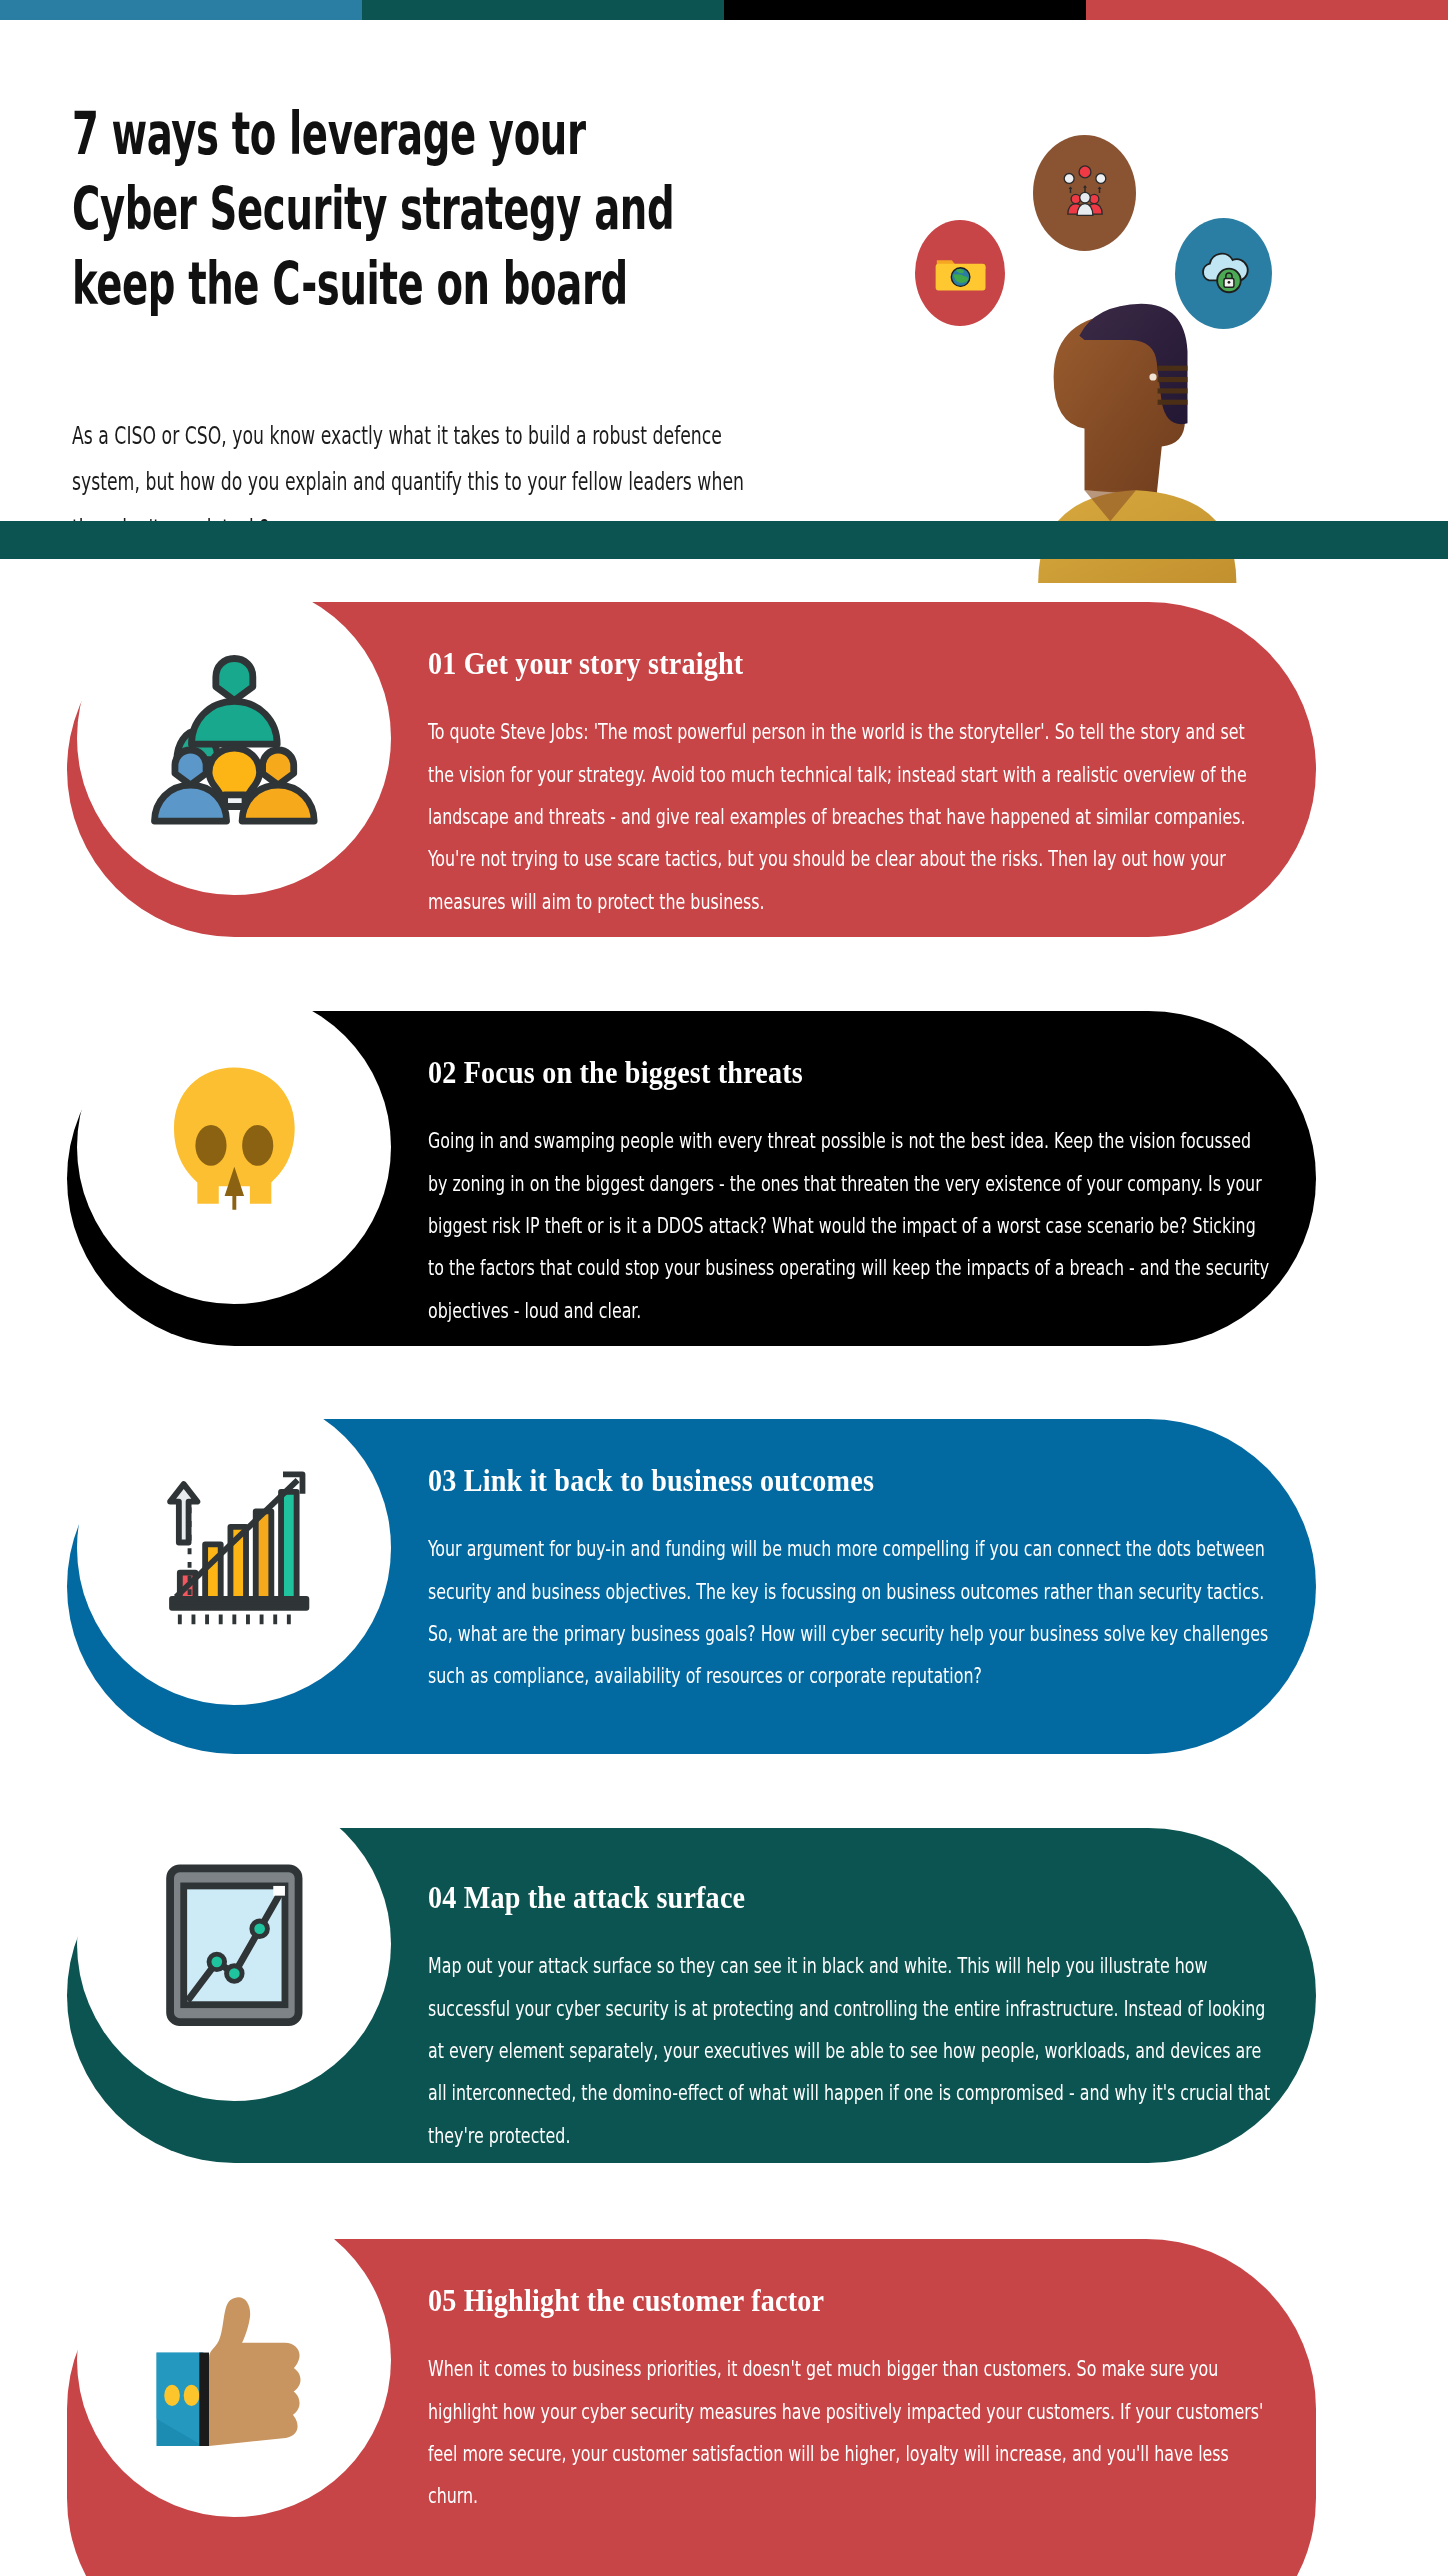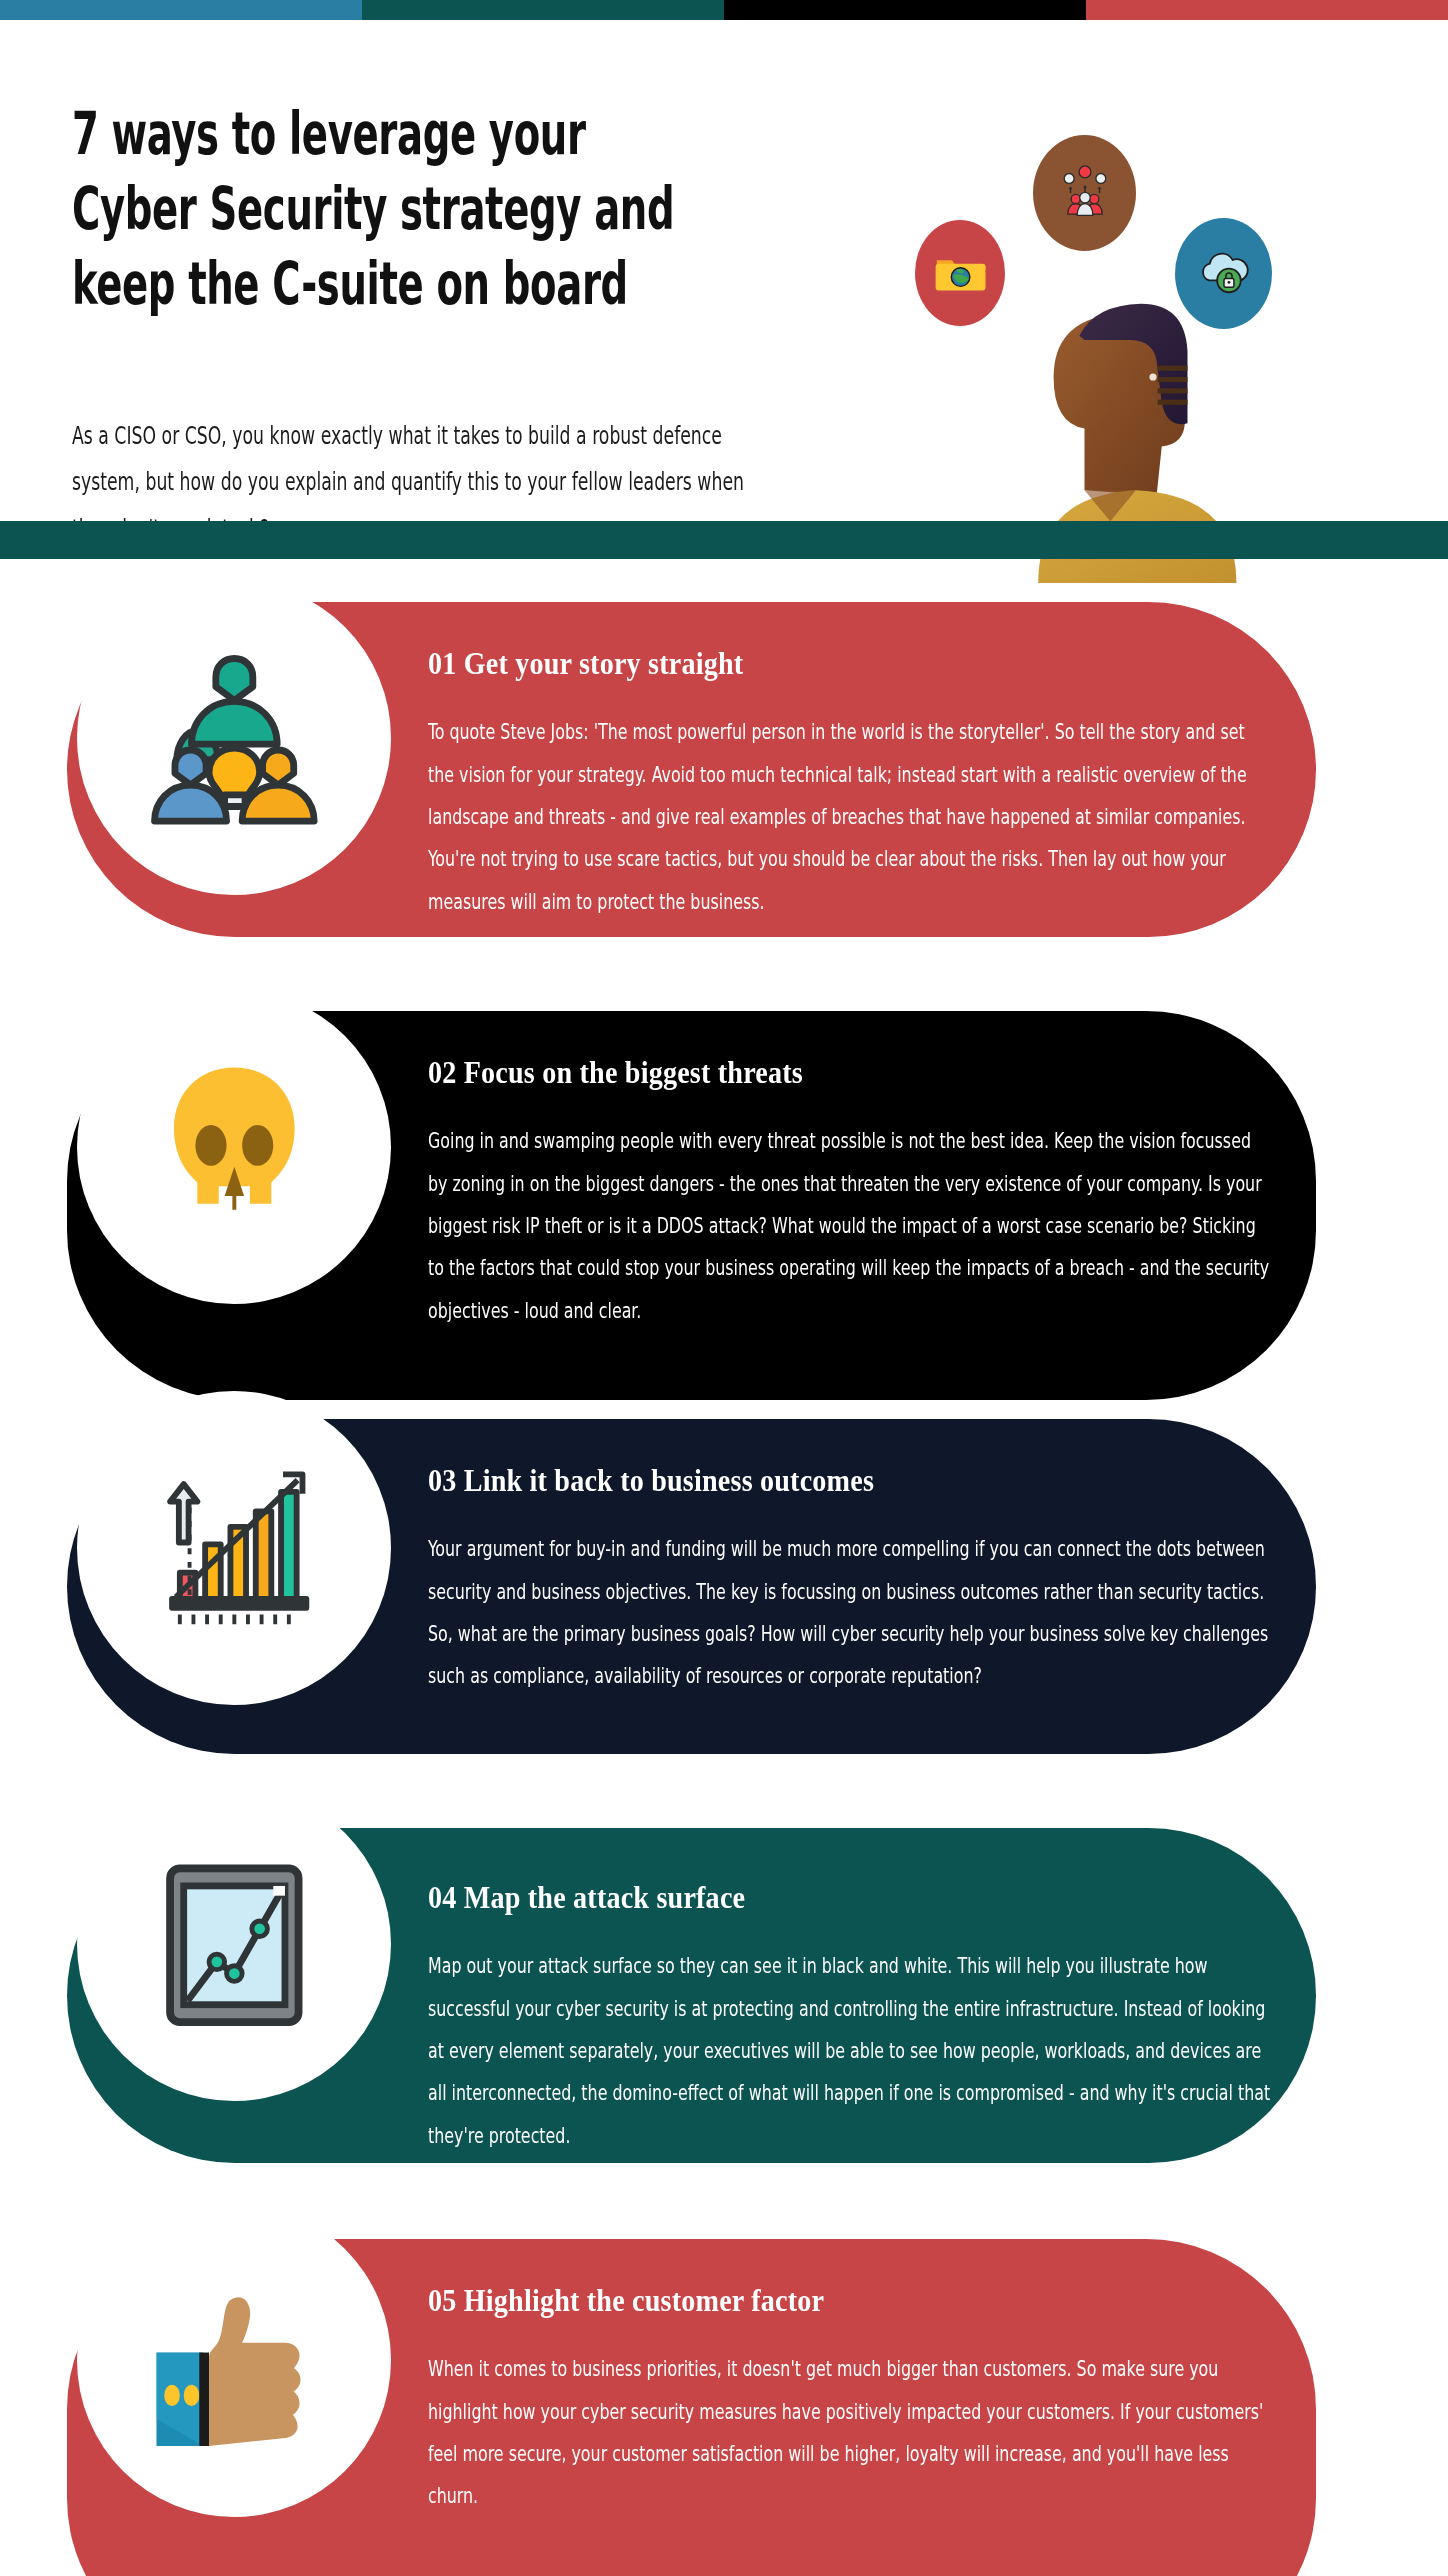--- a/index.html
+++ b/index.html
@@ -215,35 +215,35 @@
           <path d="M100 110c-15 0-26 11-26 25 0 11 9 16 12 24h28c3-8 12-13 12-24 0-14-11-25-26-25z" fill="#fcb515"></path>
           <rect x="90" y="158" width="21" height="12" fill="#eef2f4"></rect>
         </g>
       </svg></div>
         </div>
         <div class="card-body" style="top: 44px;">
           <div class="card-num-title">01 Get your story straight</div>
           <div class="card-text">To quote Steve Jobs: 'The most powerful person in the world is the storyteller'. So tell the story and set the vision for your strategy. Avoid too much technical talk; instead start with a realistic overview of the landscape and threats - and give real examples of breaches that have happened at similar companies. You're not trying to use scare tactics, but you should be clear about the risks. Then lay out how your measures will aim to protect the business.</div>
         </div>
       </div>
-      <div class="card" style="top: 1011px; height: 389px; background: rgb(0, 0, 0);">
+      <div class="card" style="top: 1011px; height: 335px; background: rgb(0, 0, 0);">
         <div class="card-circle" style="width: 314px; height: 314px; top: -20.6px;">
           <div class="card-icon"><svg viewBox="0 0 200 200" width="100%" height="100%">
         <path d="M100 18c-36 0-62 26-62 62 0 26 10 44 24 56v22h22v-18h32v18h22v-22c14-12 24-30 24-56 0-36-26-62-62-62z" fill="#fcbf31"></path>
         <ellipse cx="76" cy="98" rx="16" ry="21" fill="#8a6212"></ellipse>
         <ellipse cx="124" cy="98" rx="16" ry="21" fill="#8a6212"></ellipse>
         <path d="M100 120l-10 30h8v14h4v-14h8z" fill="#8a6212"></path>
       </svg></div>
         </div>
         <div class="card-body" style="top: 44px;">
           <div class="card-num-title">02 Focus on the biggest threats</div>
           <div class="card-text">Going in and swamping people with every threat possible is not the best idea. Keep the vision focussed by zoning in on the biggest dangers - the ones that threaten the very existence of your company. Is your biggest risk IP theft or is it a DDOS attack? What would the impact of a worst case scenario be? Sticking to the factors that could stop your business operating will keep the impacts of a breach - and the security objectives - loud and clear.</div>
         </div>
       </div>
-      <div class="card" style="top: 1419px; height: 335px; background: #0f172a;">
+      <div class="card" style="top: 1419px; height: 335px; background: #0369a1;">
         <div class="card-circle" style="width: 314px; height: 314px; top: -28px;">
           <div class="card-icon"><svg viewBox="0 0 200 200" width="100%" height="100%">
         <g stroke="#2f3436" stroke-width="6" stroke-linejoin="round">
           <rect x="36" y="152" width="138" height="9" fill="#2f3436"></rect>
           <rect x="44" y="125" width="16" height="27" fill="#f2565e"></rect>
           <rect x="70" y="96" width="16" height="56" fill="#fcb515"></rect>
           <rect x="96" y="78" width="16" height="74" fill="#fcb515"></rect>
           <rect x="122" y="62" width="16" height="90" fill="#f7a91c"></rect>
           <rect x="148" y="42" width="16" height="110" fill="#1fc39e"></rect>
           <path d="M40 150 L165 30" fill="none"></path>

